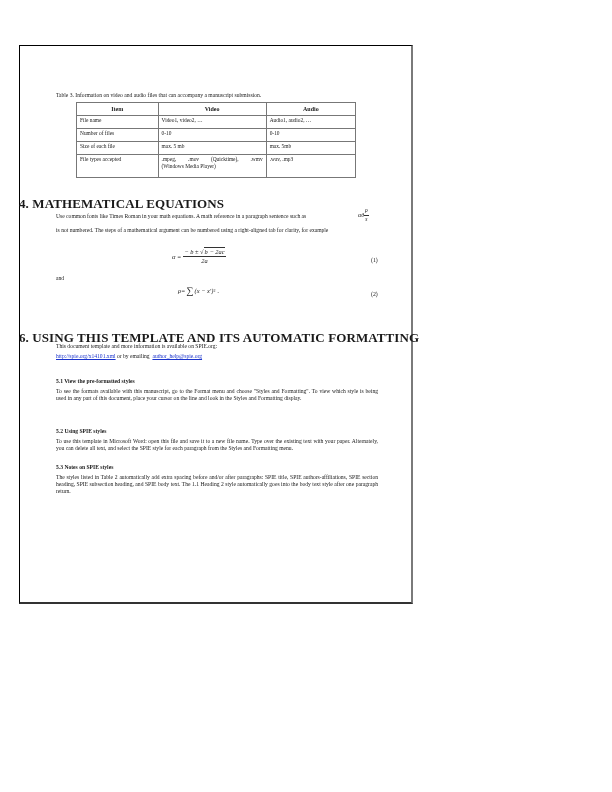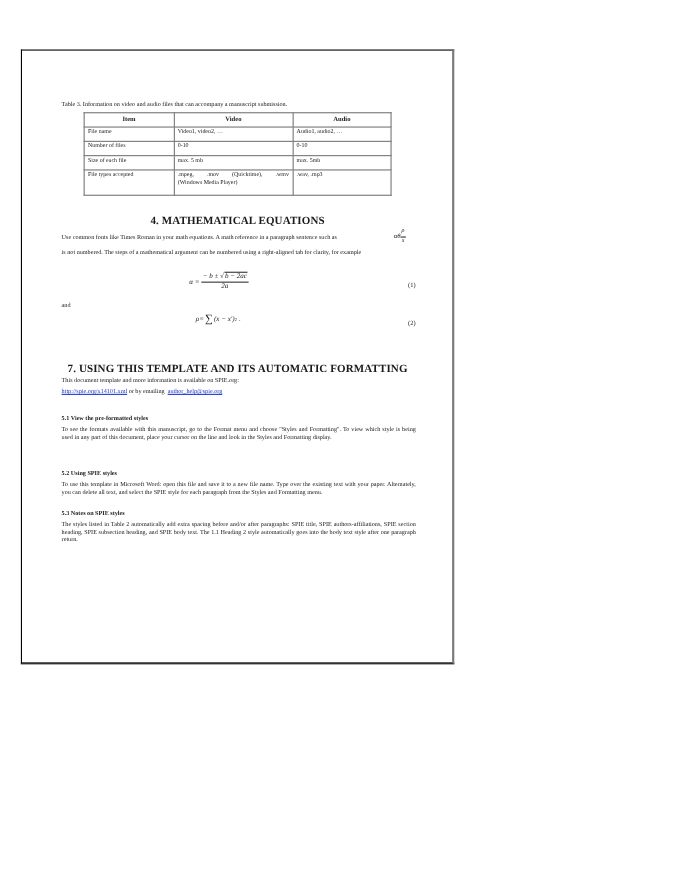--- a/index.html
+++ b/index.html
@@ -63,25 +63,24 @@
     .col1 { width: 76px; }
     .col2 { width: 102px; }
     .col3 { width: 84px; }
     .justify-pair {
       display: flex;
       justify-content: space-between;
     }
     h2.sec {
       position: absolute;
       margin: 0;
-      font-size: 10px;
+      font-size: 13px;
       font-weight: bold;
       letter-spacing: 0.1px;
       white-space: nowrap;
-      text-align: center;
       width: 394px;
       left: 19px;
     }
     p.body {
       position: absolute;
       margin: 0;
       left: 56px;
       width: 322px;
       font-size: 5.6px;
       line-height: 7.2px;
@@ -212,21 +211,21 @@
 
 <div class="eq math" style="left:178px; top:285px;">
   <span>ρ=</span>
   <span class="sigma">∑</span>
   <span>(x − x′)</span>
   <sup style="font-size:4px; font-style:normal;">2</sup>
   <span style="margin-left:2px;">.</span>
 </div>
 <div class="eqnum" style="top:291px;">(2)</div>
 
-<h2 class="sec" style="top:330px;">7.   USING THIS TEMPLATE AND ITS AUTOMATIC FORMATTING</h2>
+<h2 class="sec" style="top:330px;">6.   USING THIS TEMPLATE AND ITS AUTOMATIC FORMATTING</h2>
 
 <p class="body" style="top:343px;">This document template and more information is available on SPIE.org:</p>
 <p class="body" style="top:353px;">
   <a class="link">http://spie.org/x14101.xml</a><span style="white-space:pre;"> or by emailing  </span><a class="link">author_help@spie.org</a>
 </p>
 
 <h3 class="sub" style="top:378px;">5.1  View the pre-formatted styles</h3>
 <p class="body" style="top:388px;">To see the formats available with this manuscript, go to the Format menu and choose "Styles and Formatting". To view which style is being used in any part of this document, place your cursor on the line and look in the Styles and Formatting display.</p>
 
 <h3 class="sub" style="top:428px;">5.2  Using SPIE styles</h3>

